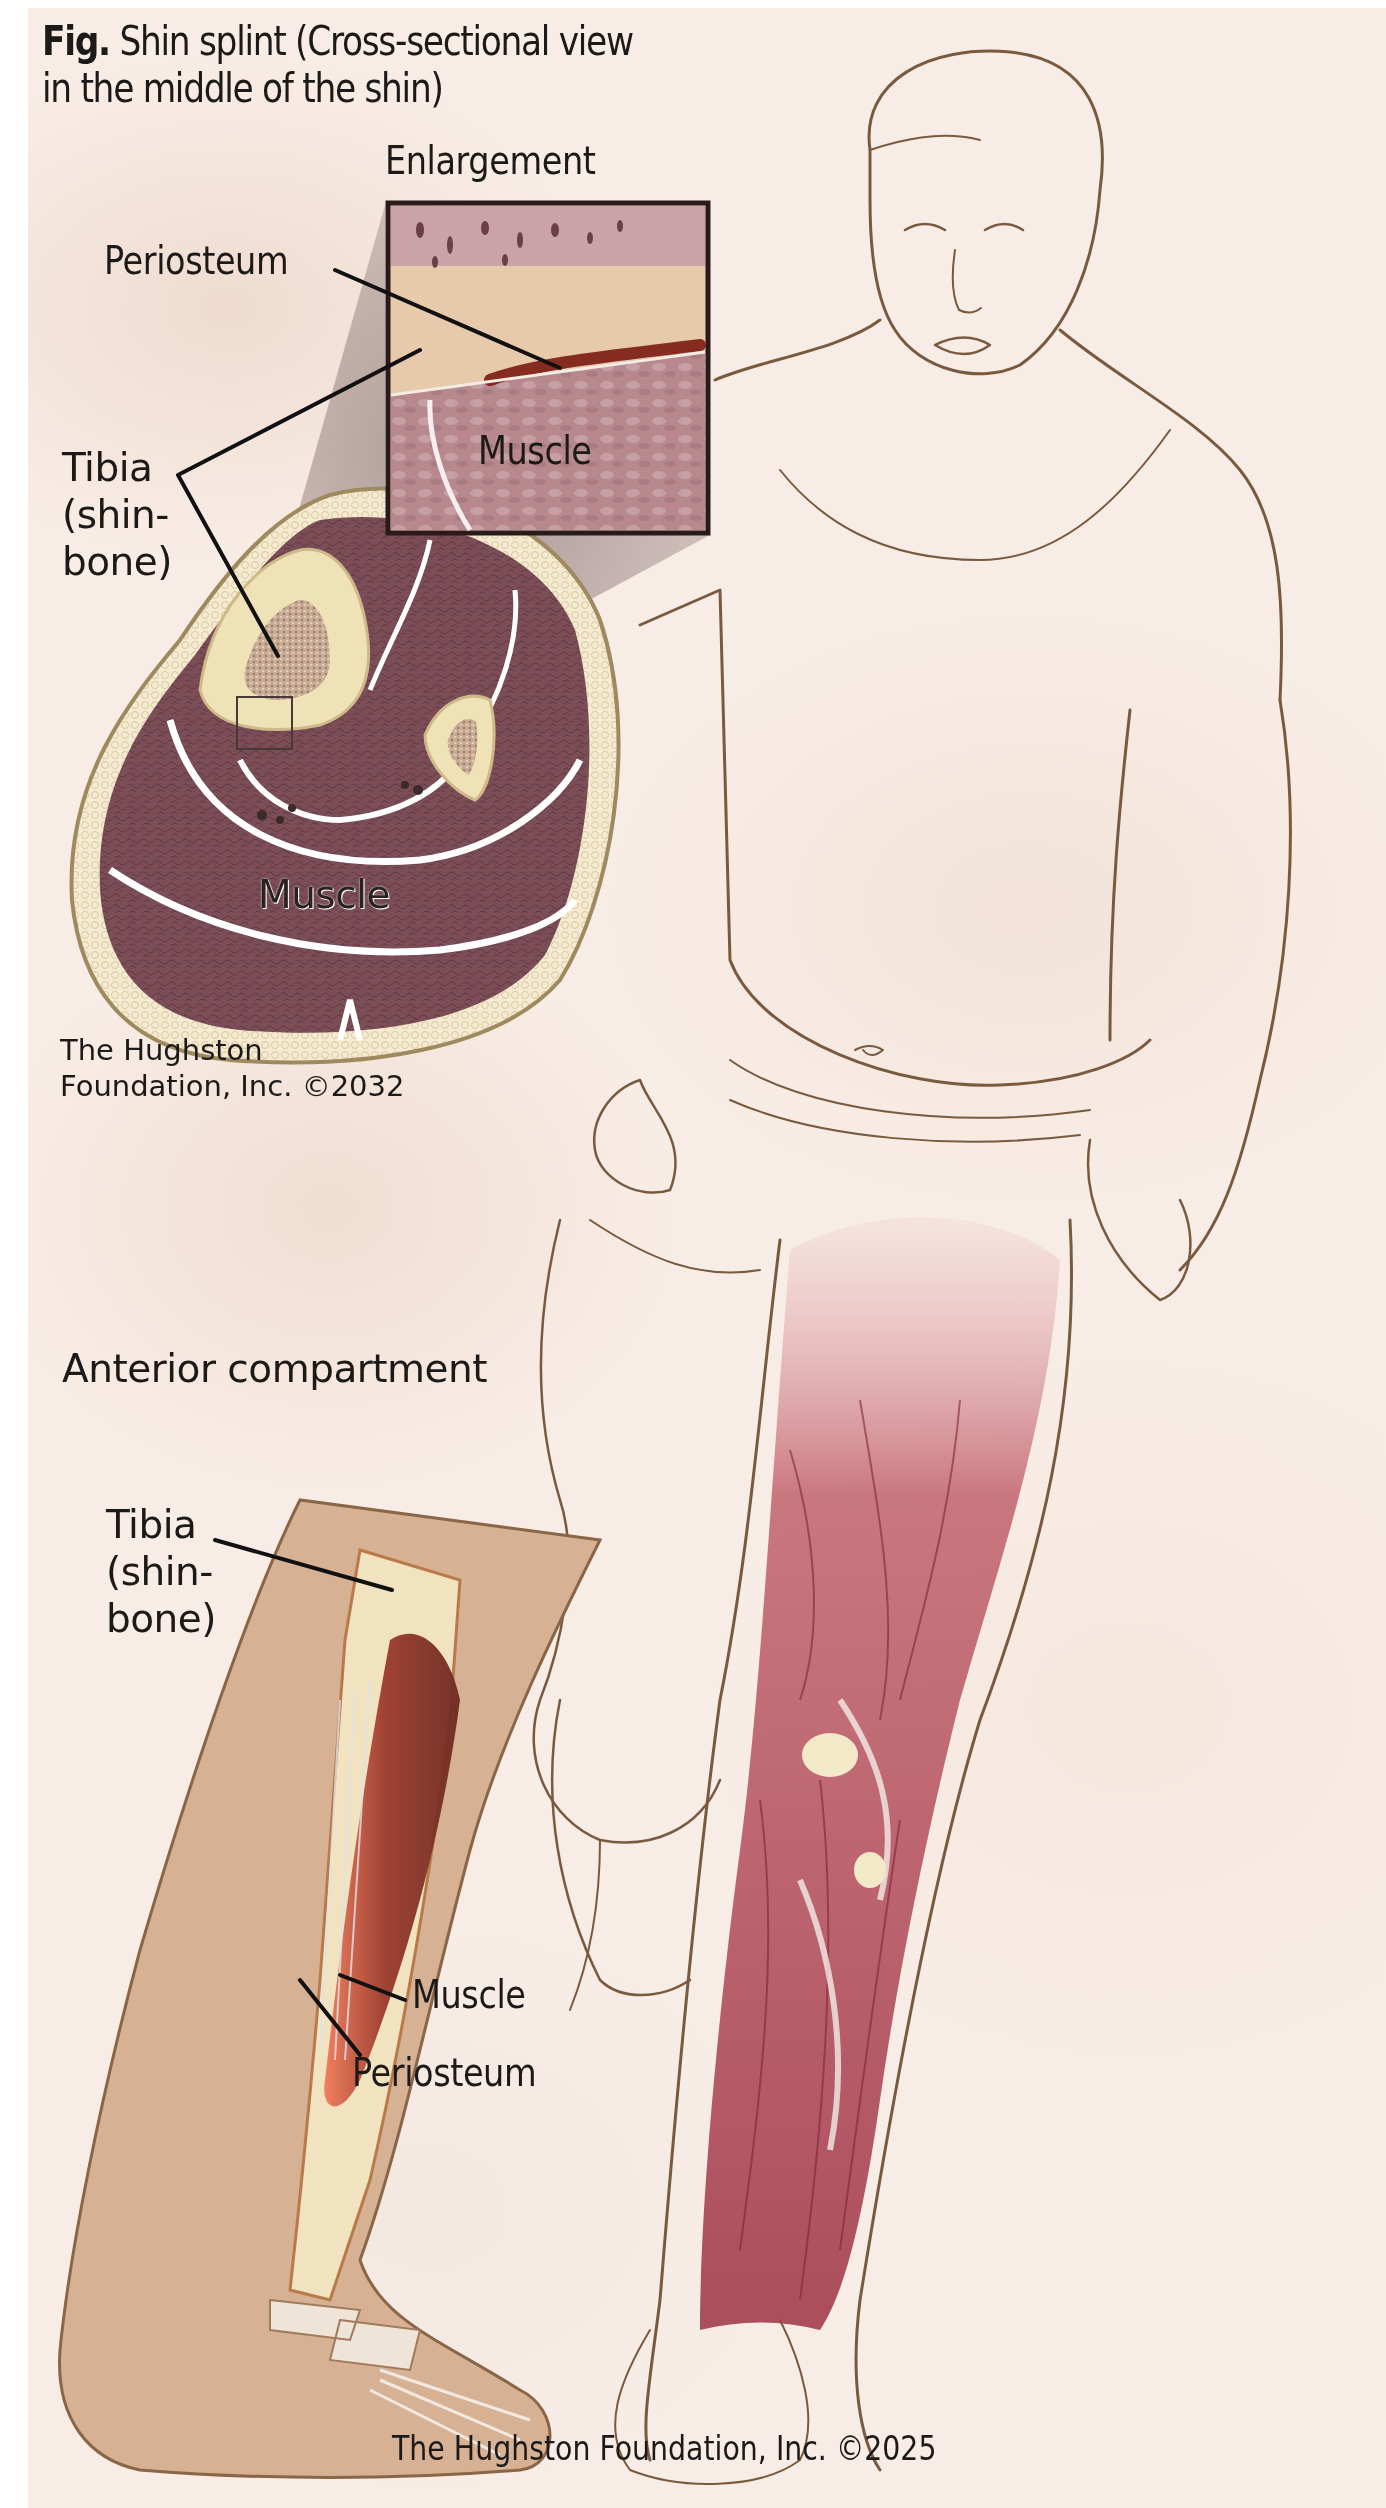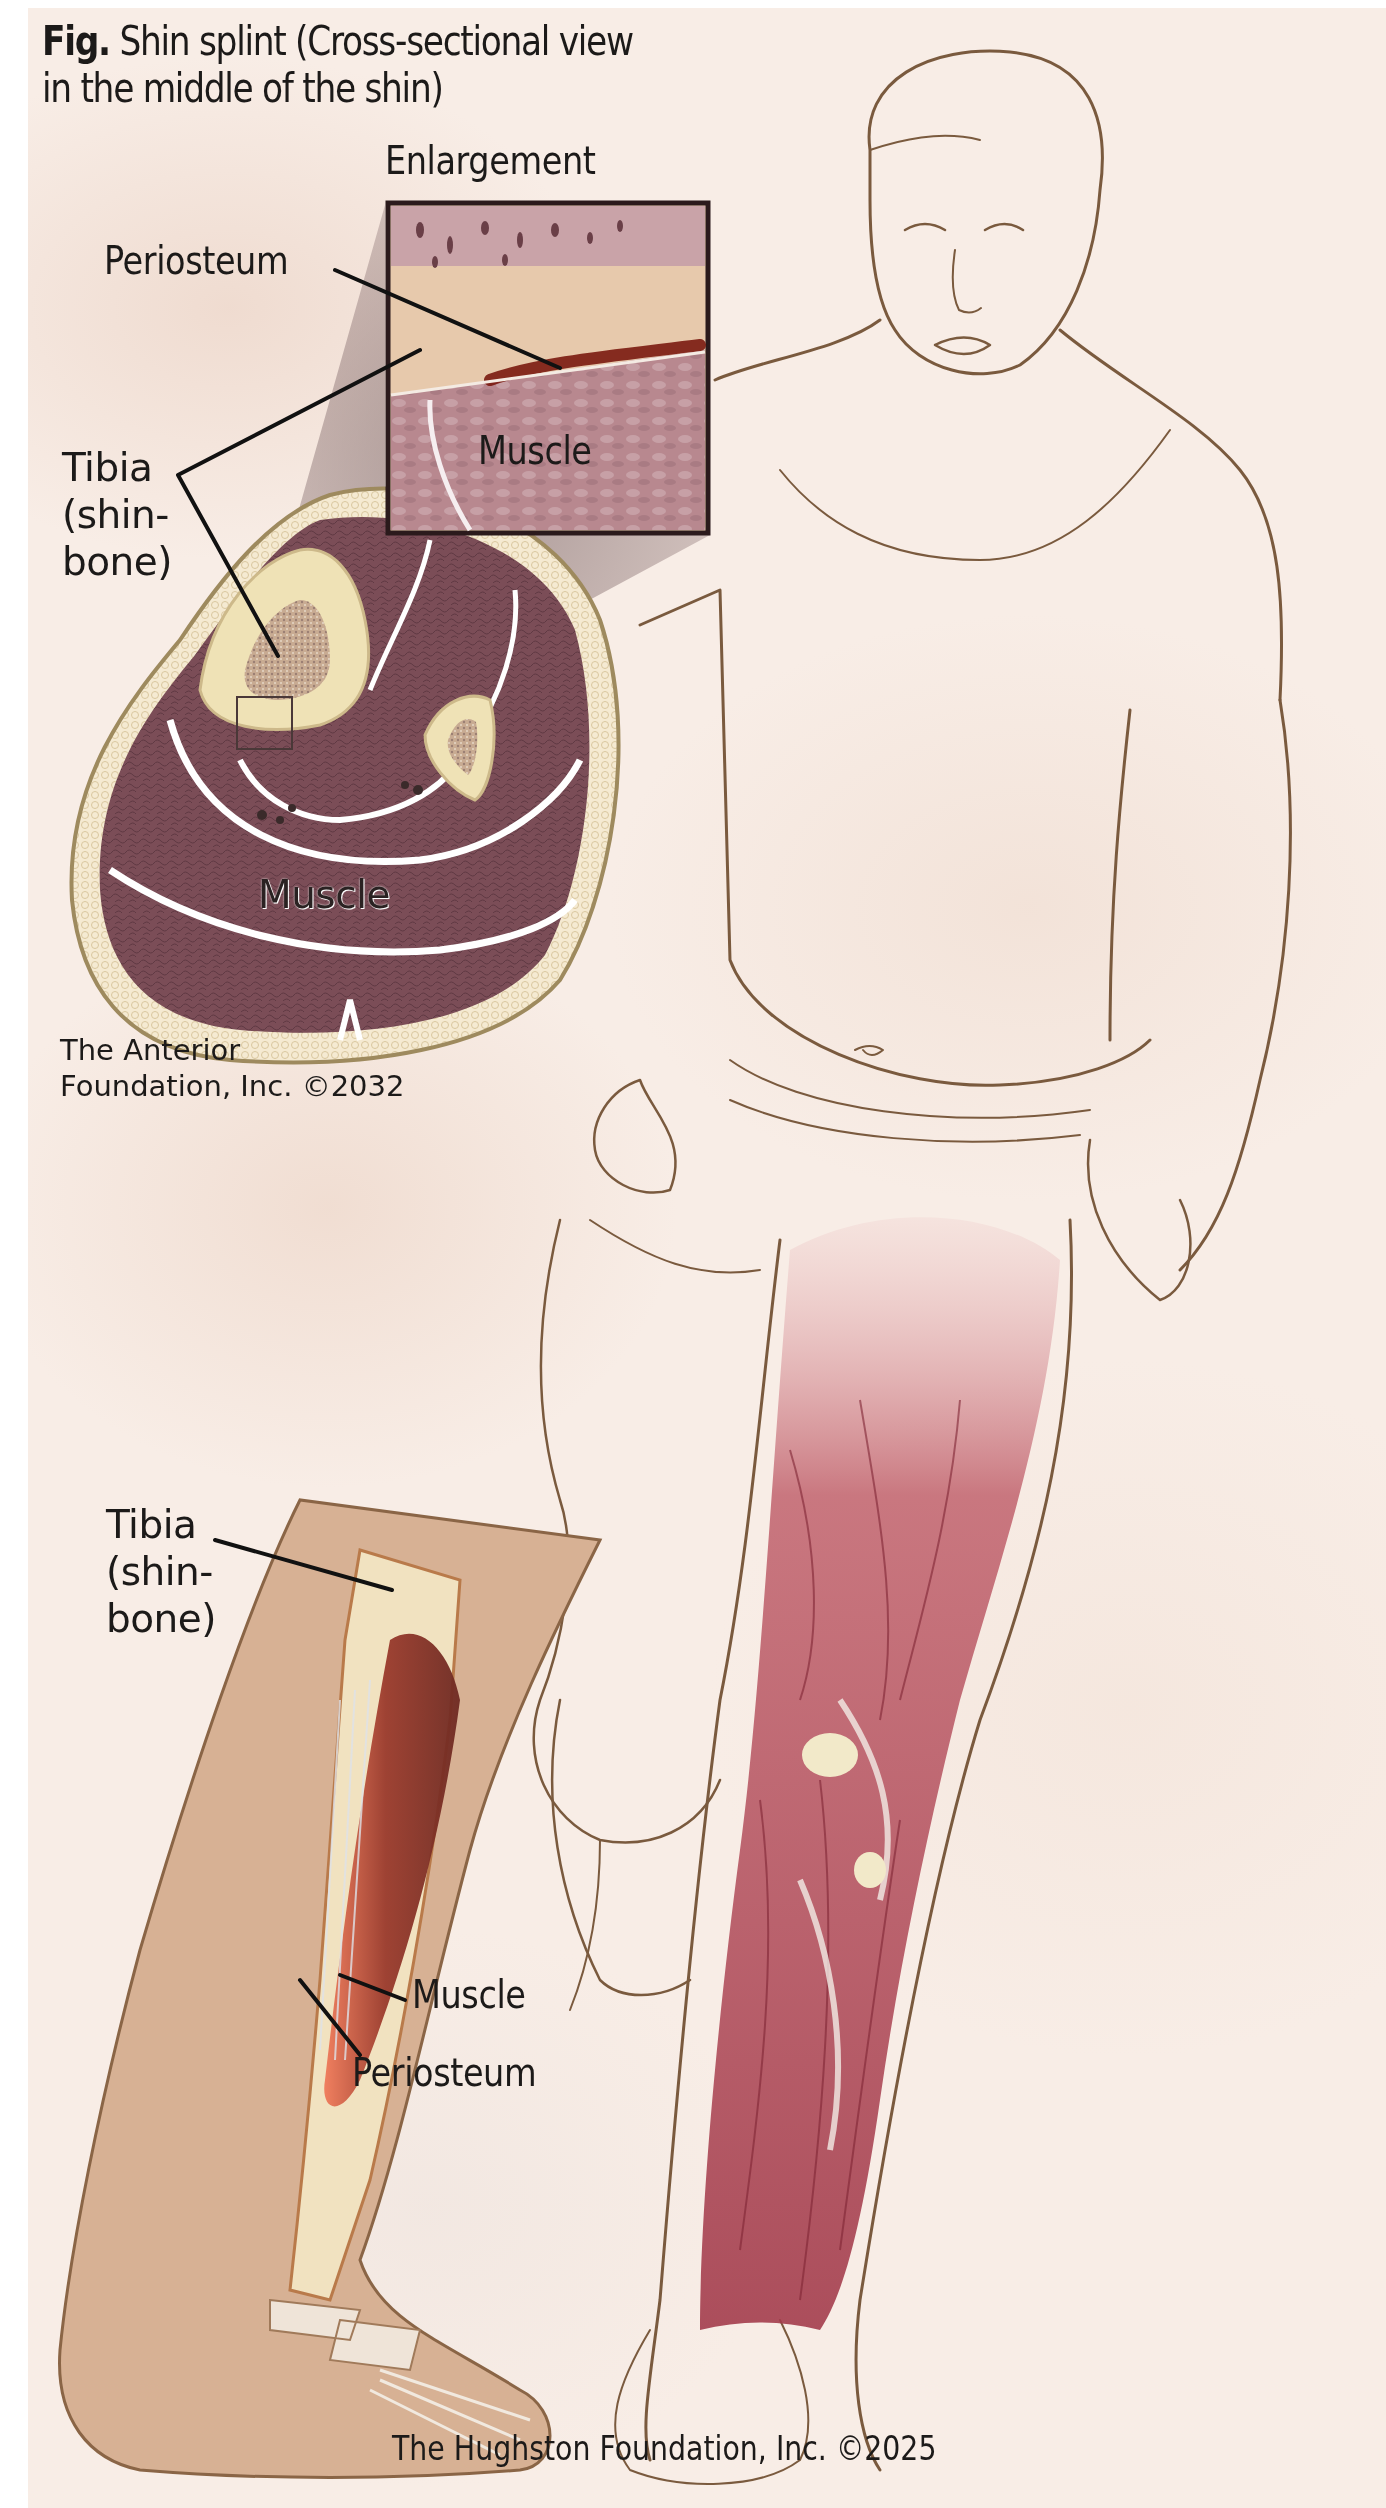--- a/index.html
+++ b/index.html
@@ -187,25 +187,26 @@
 <div class="lbl lg" style="left:478px; top:428px; transform:scaleX(0.86); transform-origin:left top;">Muscle</div>
 
 <div class="lbl lg" style="left:62px; top:445px; line-height:1.2;">
   <div>Tibia</div>
   <div>(shin-</div>
   <div>bone)</div>
 </div>
 <div class="lbl lg muscle-in" style="left:258px; top:872px;">Muscle</div>
 
 <div class="lbl sm" style="left:60px; top:1032px; line-height:1.25;">
-  <div>The Anterior</div>
+  <div>The Hughston</div>
   <div>Foundation, Inc. ©2032</div>
 </div>
 
 <div class="lbl lg" style="left:62px; top:1345px; line-height:1.22;">
+  <div>Anterior compartment</div>
 </div>
 
 <div class="lbl lg" style="left:106px; top:1502px; line-height:1.2;">
   <div>Tibia</div>
   <div>(shin-</div>
   <div>bone)</div>
 </div>
 
 <div class="lbl lg" style="left:412px; top:1972px; transform:scaleX(0.86); transform-origin:left top;">Muscle</div>
 <div class="lbl lg" style="left:352px; top:2050px; transform:scaleX(0.86); transform-origin:left top;">Periosteum</div>

